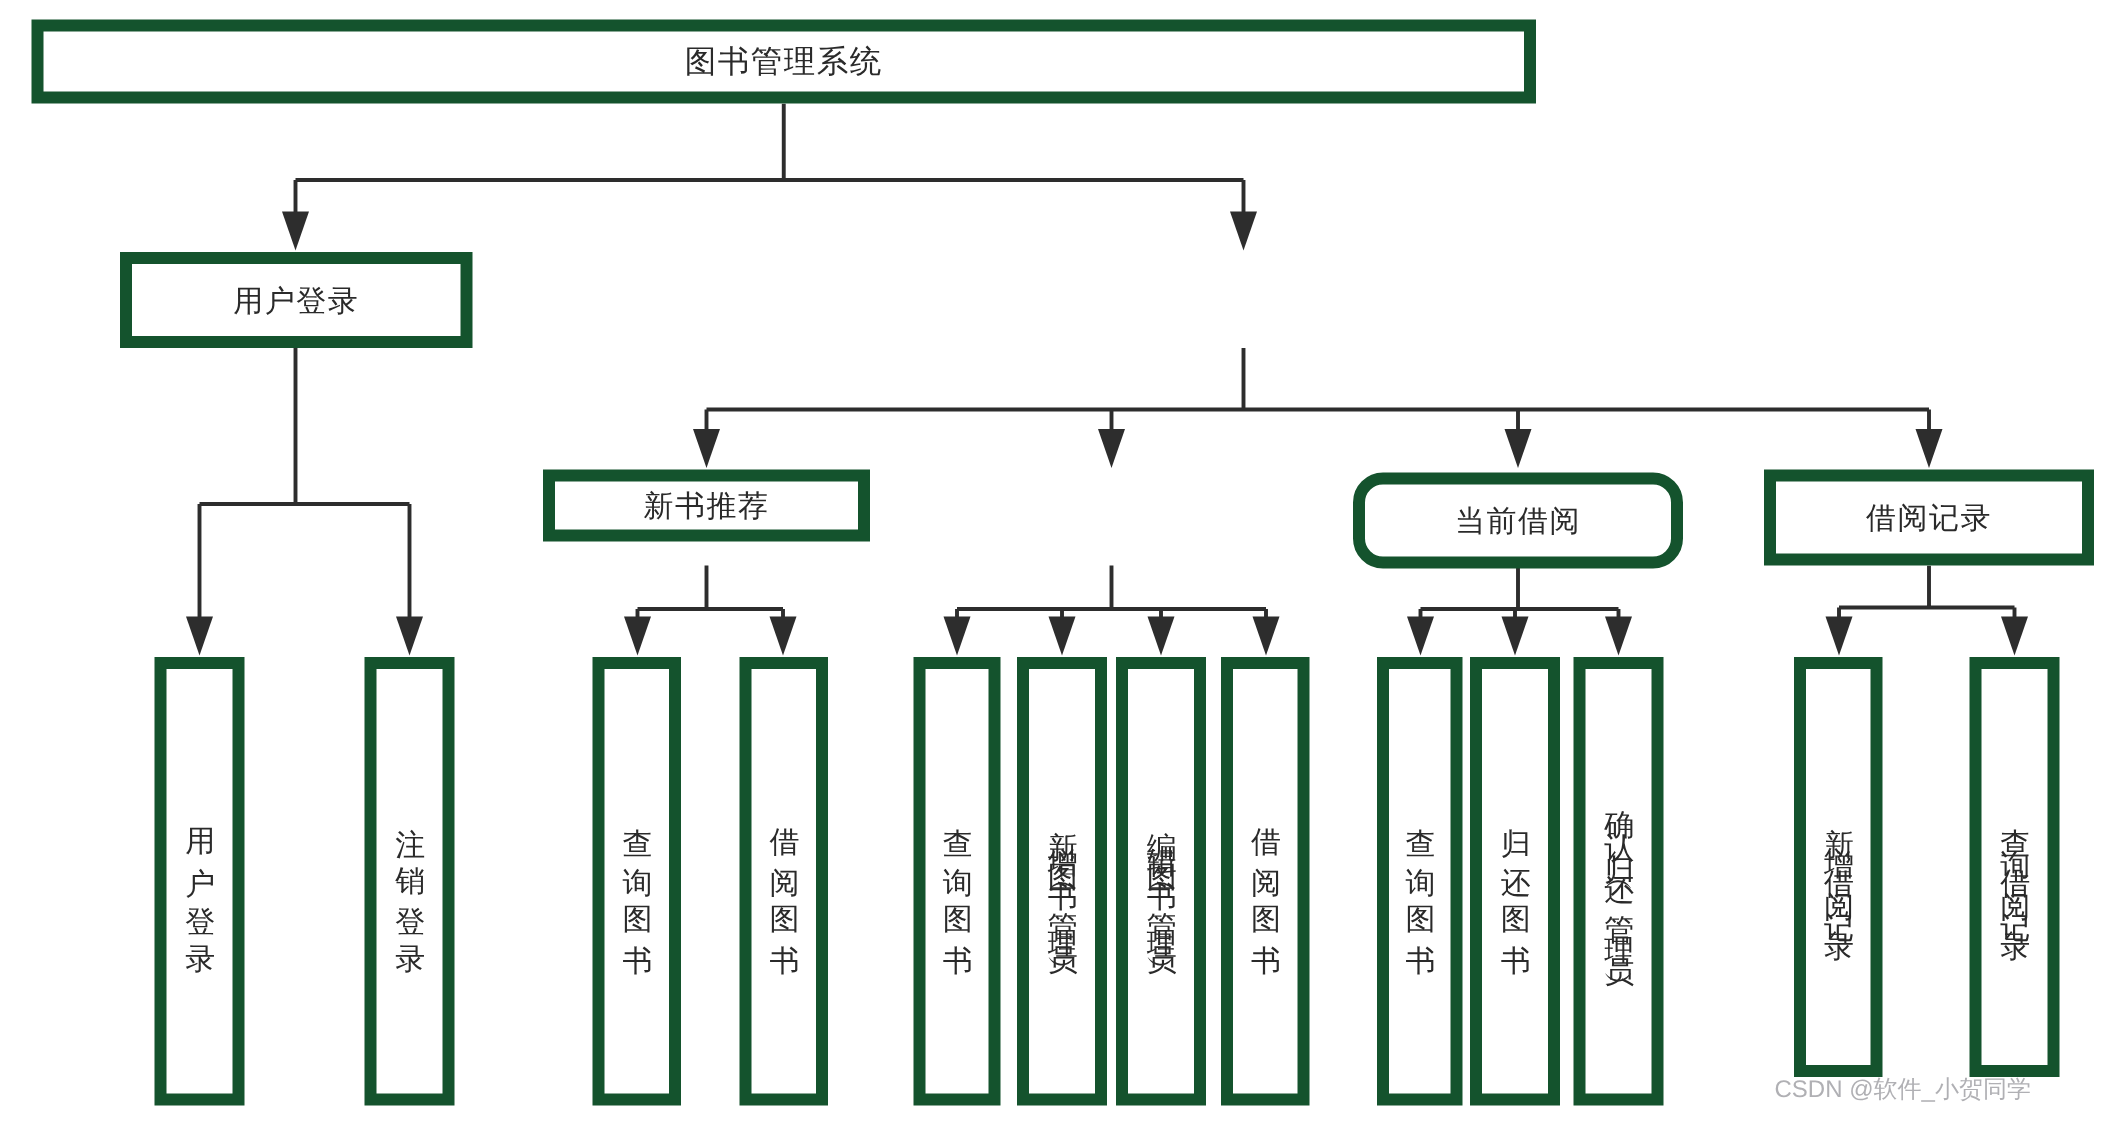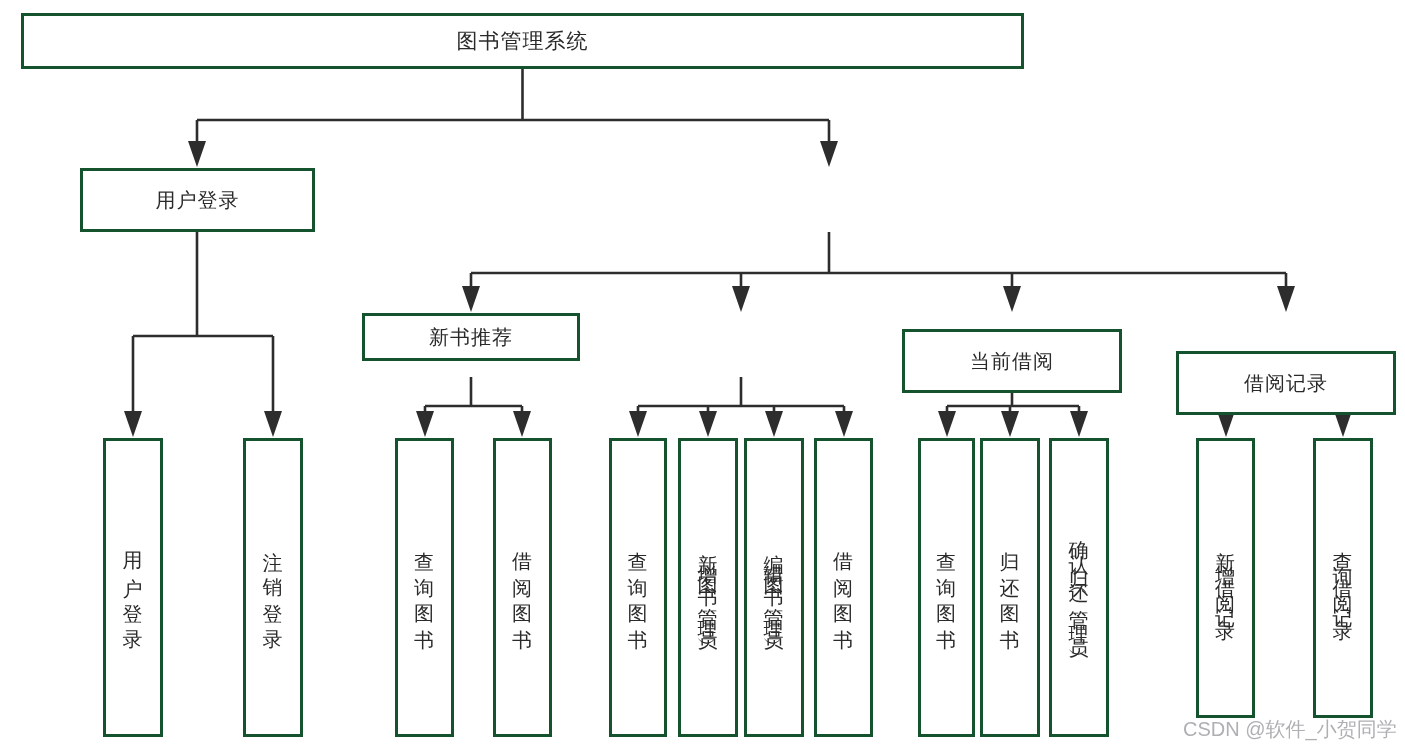--- a/index.html
+++ b/index.html
@@ -15,21 +15,21 @@
   #connectors {
     position: absolute;
     left: 0; top: 0;
     width: 1405px; height: 747px;
     pointer-events: none;
   }
   .node {
     position: absolute;
     box-sizing: border-box;
     background: #ffffff;
-    border: 3px solid #14532d;
+    border: 8px solid #14532d;
     display: flex;
     align-items: center;
     justify-content: center;
     font-size: 20px;
     letter-spacing: 1px;
     color: #2a2a2a;
   }
   .node.root { font-size: 21px; }
   .vbox span {
     writing-mode: vertical-rl;
@@ -40,42 +40,42 @@
   }
   .ls-26 span { letter-spacing: 26px; }
   .ls-14 span { letter-spacing: 14px; }
   .ls-11 span { letter-spacing: 11px; }
   
   .n-root  { left: 21px;  top: 13px;  width: 1003px; height: 56px; }
   .n-l2a   { left: 80px;  top: 168px; width: 235px;  height: 64px; }
   .n-l2b   { left: 712px; top: 168px; width: 235px;  height: 64px; }
   .n-l3a   { left: 362px; top: 313px; width: 218px;  height: 48px; }
   .n-l3b   { left: 632px; top: 313px; width: 218px;  height: 64px; }
-  .n-l3c   { left: 902px; top: 329px; width: 220px;  height: 64px; }
-  .n-l3d   { left: 1176px;top: 313px; width: 220px;  height: 64px; margin-top: 38px; }
+  .n-l3c   { left: 902px; top: 315px; width: 220px;  height: 64px; border-radius: 20px; }
+  .n-l3d   { left: 1176px;top: 313px; width: 220px;  height: 64px; }
   .tall    { top: 438px; height: 299px; }
   .tall-s  { top: 438px; height: 280px; }
   .n-g1a { left: 103px;  width: 60px; }
   .n-g1b { left: 243px;  width: 60px; }
   .n-g2a { left: 395px;  width: 59px; }
   .n-g2b { left: 493px;  width: 59px; }
   .n-g3a { left: 609px;  width: 58px; }
   .n-g3b { left: 678px;  width: 60px; }
   .n-g3c { left: 744px;  width: 60px; }
   .n-g3d { left: 814px;  width: 59px; }
   .n-g4a { left: 918px;  width: 57px; }
   .n-g4b { left: 980px;  width: 60px; }
   .n-g4c { left: 1049px; width: 60px; }
   .n-g5a { left: 1196px; width: 59px; }
   .n-g5b { left: 1313px; width: 60px; }
   #watermark {
     position: absolute;
     left: 1183px;
     top: 716px;
-    font-size: 20px;
+    font-size: 16px;
     color: #b0b0b4;
     white-space: nowrap;
   }
 </style>
 </head>
 <body>
 
 <div id="stage">
 
   <svg id="connectors" viewBox="0 0 1405 747" xmlns="http://www.w3.org/2000/svg">

